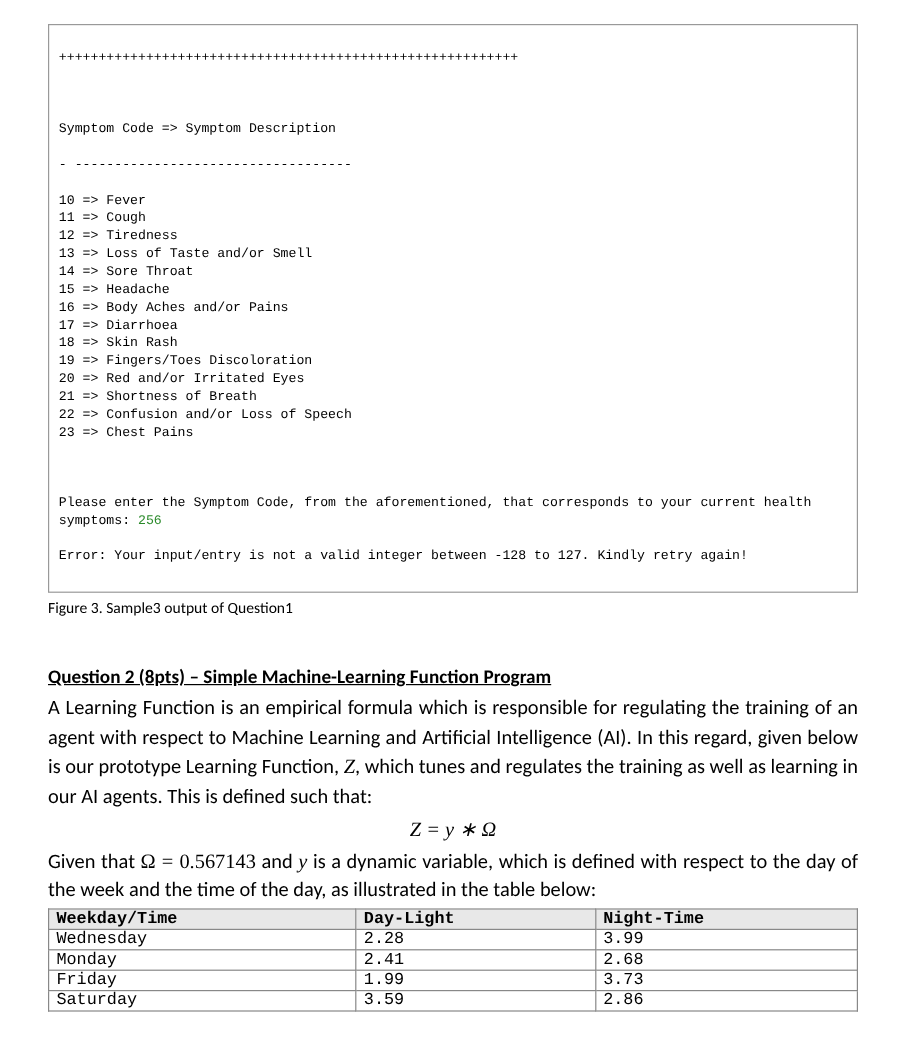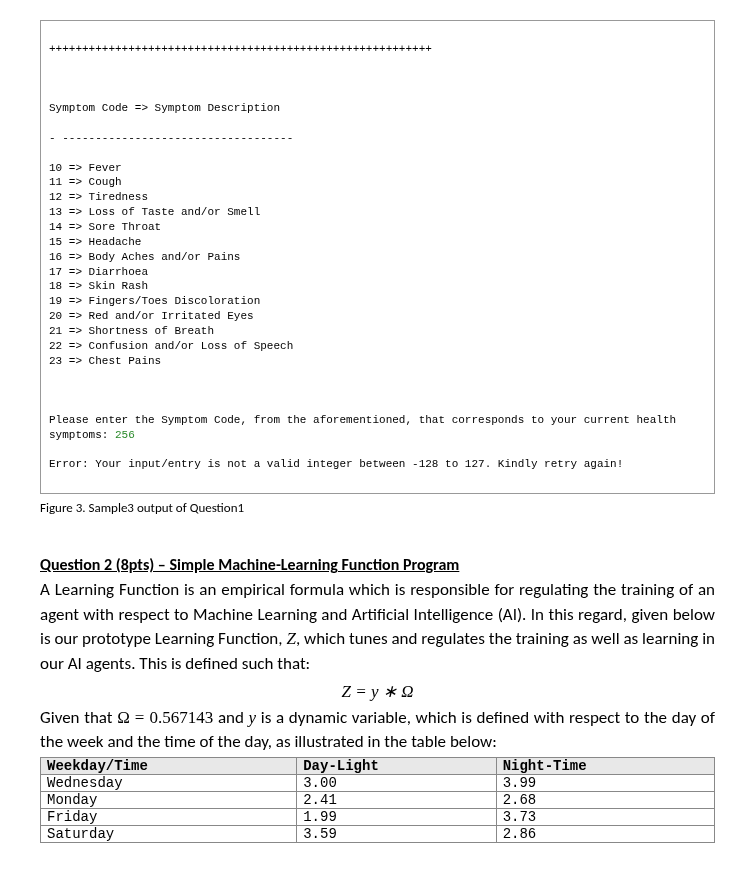--- a/index.html
+++ b/index.html
@@ -96,21 +96,21 @@
   <thead>
     <tr>
       <th>Weekday/Time</th>
       <th>Day-Light</th>
       <th>Night-Time</th>
     </tr>
   </thead>
   <tbody id="table-body">
       <tr>
         <td>Wednesday</td>
-        <td>3.00</td>
+        <td>2.28</td>
         <td>3.99</td>
       </tr>
       <tr>
         <td>Monday</td>
         <td>2.41</td>
         <td>2.68</td>
       </tr>
       <tr>
         <td>Friday</td>
         <td>1.99</td>

